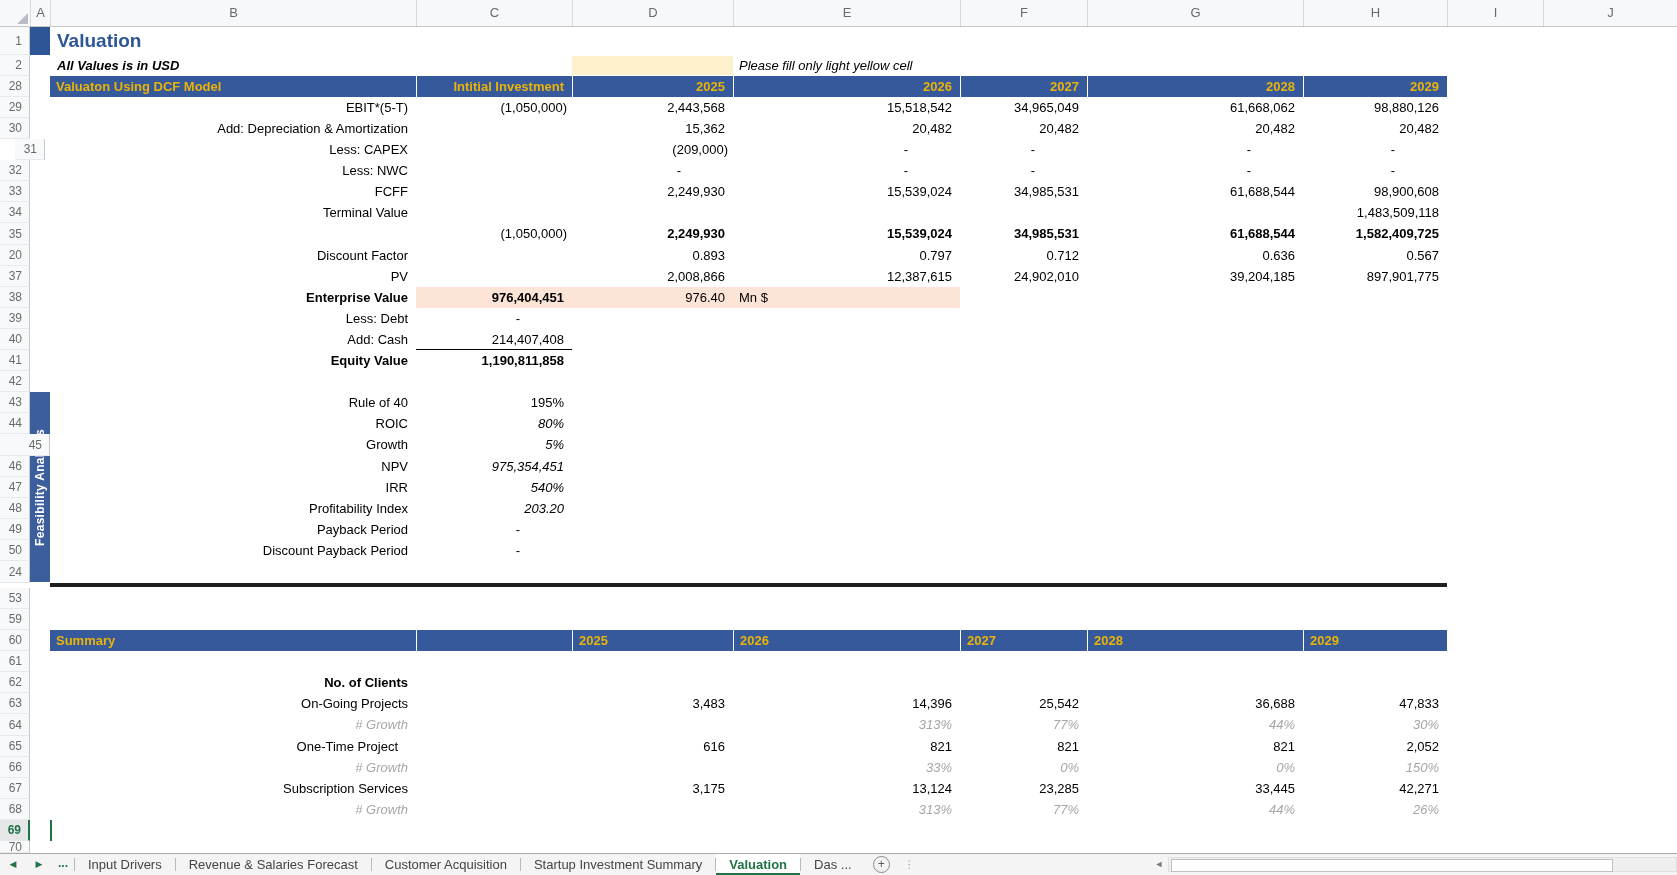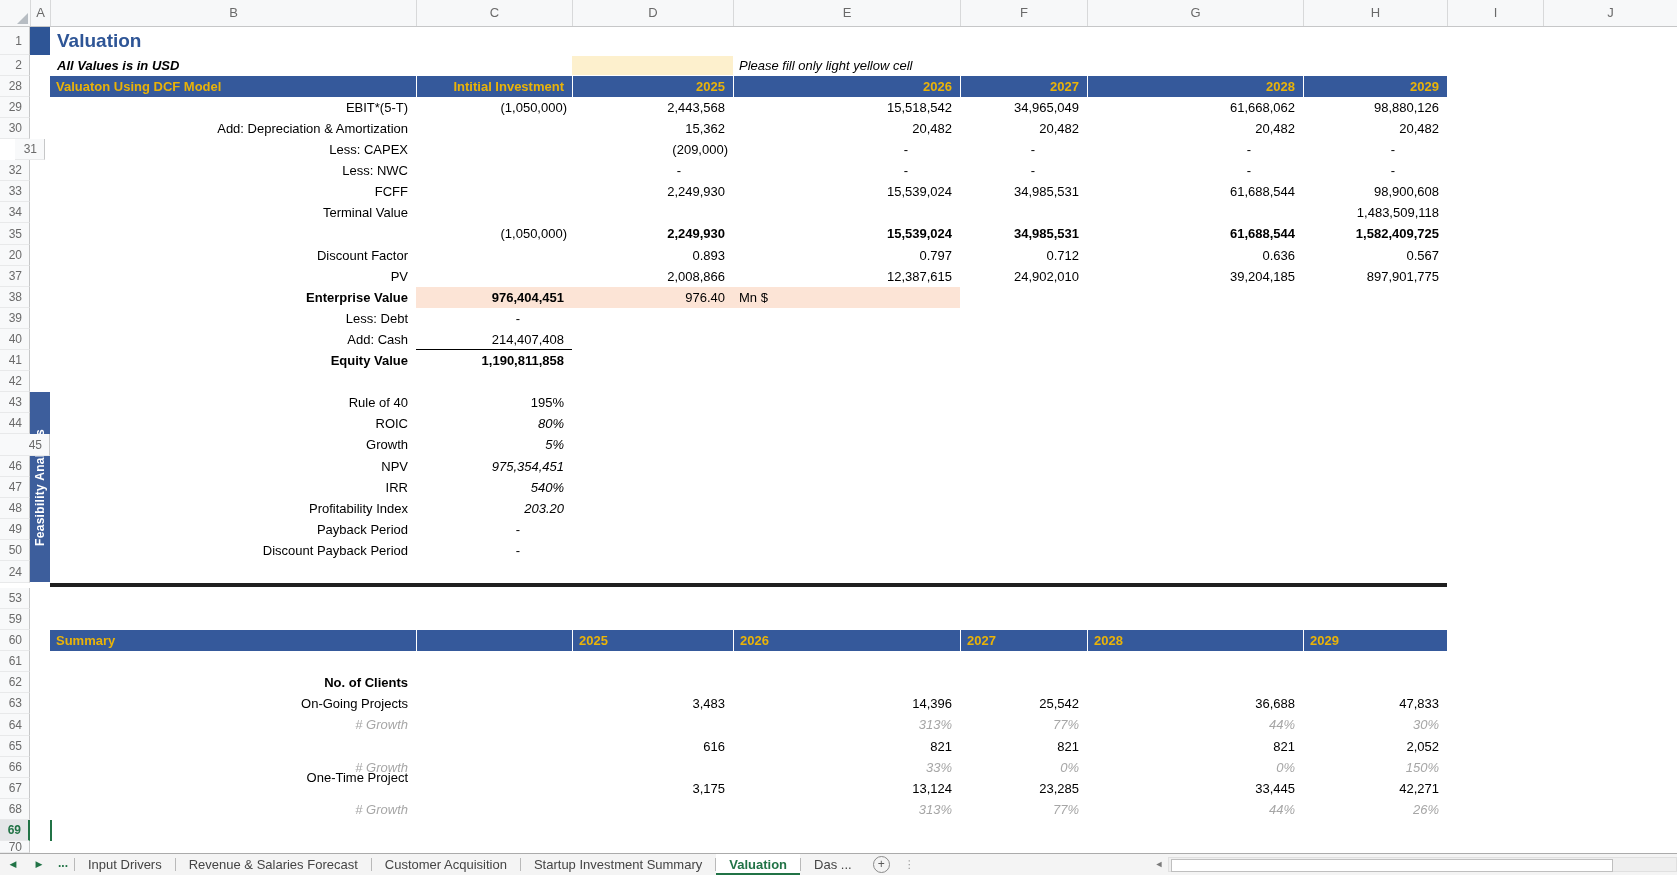--- a/index.html
+++ b/index.html
@@ -258,31 +258,32 @@
     <div class="cell r" style="left: 572px; top: 693px; width: 161px; height: 21px; line-height: 21px;">3,483</div>
     <div class="cell r" style="left: 733px; top: 693px; width: 227px; height: 21px; line-height: 21px;">14,396</div>
     <div class="cell r" style="left: 960px; top: 693px; width: 127px; height: 21px; line-height: 21px;">25,542</div>
     <div class="cell r" style="left: 1087px; top: 693px; width: 216px; height: 21px; line-height: 21px;">36,688</div>
     <div class="cell r" style="left: 1303px; top: 693px; width: 144px; height: 21px; line-height: 21px;">47,833</div>
     <div class="cell r i gy" style="left: 50px; top: 714px; width: 366px; height: 22px; line-height: 22px;"># Growth</div>
     <div class="cell r i gy" style="left: 733px; top: 714px; width: 227px; height: 22px; line-height: 22px;">313%</div>
     <div class="cell r i gy" style="left: 960px; top: 714px; width: 127px; height: 22px; line-height: 22px;">77%</div>
     <div class="cell r i gy" style="left: 1087px; top: 714px; width: 216px; height: 22px; line-height: 22px;">44%</div>
     <div class="cell r i gy" style="left: 1303px; top: 714px; width: 144px; height: 22px; line-height: 22px;">30%</div>
-    <div class="cell r" style="left: 50px; top: 736px; width: 366px; height: 21px; line-height: 21px; margin-top: 31px;">One-Time Project</div>
+    <div class="cell r" style="left: 40px; top: 736px; width: 366px; height: 21px; line-height: 21px;">One-Time Project</div>
     <div class="cell r" style="left: 572px; top: 736px; width: 161px; height: 21px; line-height: 21px;">616</div>
     <div class="cell r" style="left: 733px; top: 736px; width: 227px; height: 21px; line-height: 21px;">821</div>
     <div class="cell r" style="left: 960px; top: 736px; width: 127px; height: 21px; line-height: 21px;">821</div>
     <div class="cell r" style="left: 1087px; top: 736px; width: 216px; height: 21px; line-height: 21px;">821</div>
     <div class="cell r" style="left: 1303px; top: 736px; width: 144px; height: 21px; line-height: 21px;">2,052</div>
     <div class="cell r i gy" style="left: 50px; top: 757px; width: 366px; height: 21px; line-height: 21px;"># Growth</div>
     <div class="cell r i gy" style="left: 733px; top: 757px; width: 227px; height: 21px; line-height: 21px;">33%</div>
     <div class="cell r i gy" style="left: 960px; top: 757px; width: 127px; height: 21px; line-height: 21px;">0%</div>
     <div class="cell r i gy" style="left: 1087px; top: 757px; width: 216px; height: 21px; line-height: 21px;">0%</div>
     <div class="cell r i gy" style="left: 1303px; top: 757px; width: 144px; height: 21px; line-height: 21px;">150%</div>
+    <div class="cell r" style="left: 50px; top: 778px; width: 366px; height: 21px; line-height: 21px;">Subscription Services</div>
     <div class="cell r" style="left: 572px; top: 778px; width: 161px; height: 21px; line-height: 21px;">3,175</div>
     <div class="cell r" style="left: 733px; top: 778px; width: 227px; height: 21px; line-height: 21px;">13,124</div>
     <div class="cell r" style="left: 960px; top: 778px; width: 127px; height: 21px; line-height: 21px;">23,285</div>
     <div class="cell r" style="left: 1087px; top: 778px; width: 216px; height: 21px; line-height: 21px;">33,445</div>
     <div class="cell r" style="left: 1303px; top: 778px; width: 144px; height: 21px; line-height: 21px;">42,271</div>
     <div class="cell r i gy" style="left: 50px; top: 799px; width: 366px; height: 21px; line-height: 21px;"># Growth</div>
     <div class="cell r i gy" style="left: 733px; top: 799px; width: 227px; height: 21px; line-height: 21px;">313%</div>
     <div class="cell r i gy" style="left: 960px; top: 799px; width: 127px; height: 21px; line-height: 21px;">77%</div>
     <div class="cell r i gy" style="left: 1087px; top: 799px; width: 216px; height: 21px; line-height: 21px;">44%</div>
     <div class="cell r i gy" style="left: 1303px; top: 799px; width: 144px; height: 21px; line-height: 21px;">26%</div>

